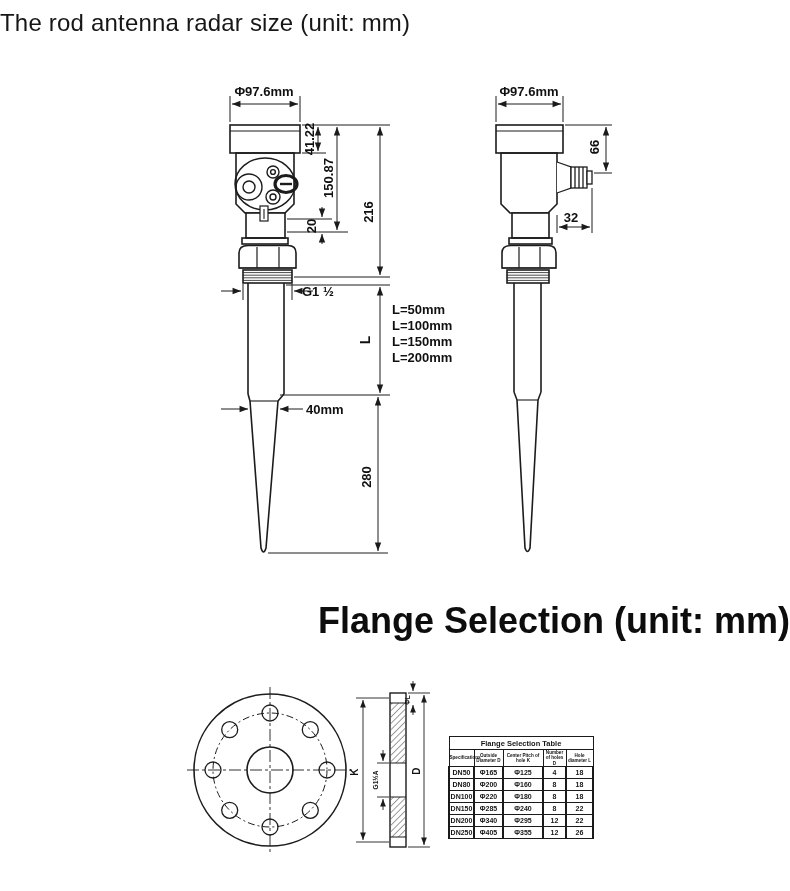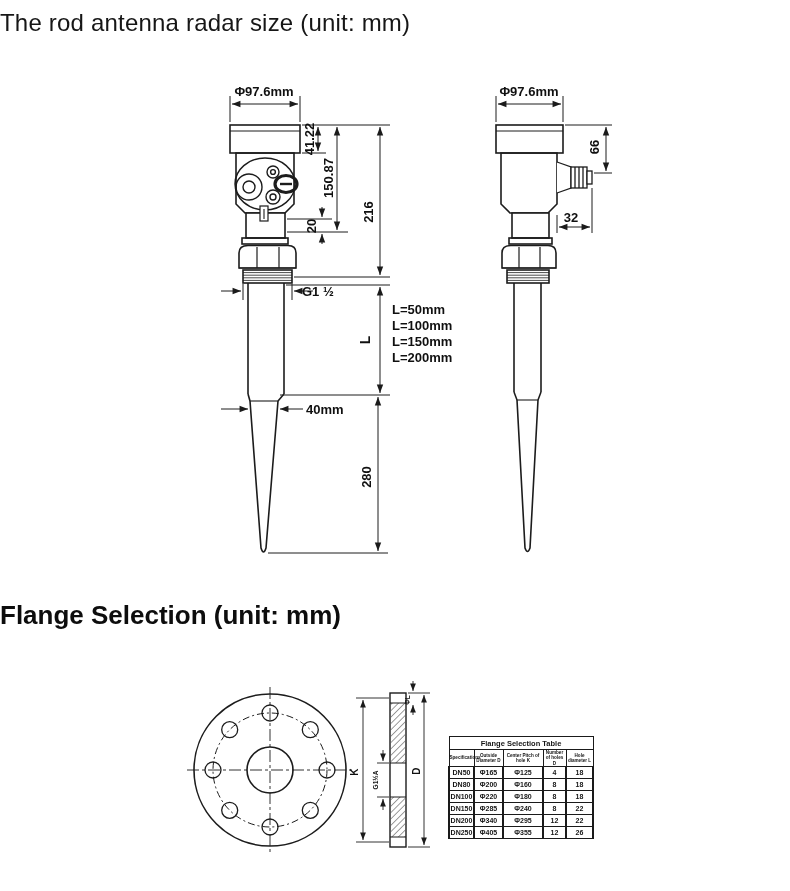--- a/index.html
+++ b/index.html
@@ -1,21 +1,21 @@
 <!DOCTYPE html>
 <html><head>
 <meta charset="utf-8">
 <style>
   html,body{margin:0;padding:0;background:#fff;}
   .page{position:relative;width:790px;height:891px;background:#fff;overflow:hidden;
         font-family:"Liberation Sans",sans-serif;color:#111;}
   .main-title{position:absolute;top:9px;left:0;right:0;text-align:left;
         font-size:24px;font-weight:400;color:#161616;letter-spacing:.2px;}
-  .section-title{position:absolute;top:600px;left:0;right:0;text-align:left;
-        font-size:26px;font-weight:700;color:#0d0d0d;}
+  .section-title{position:absolute;top:600px;left:0;right:0;text-align:right;
+        font-size:36px;font-weight:700;color:#0d0d0d;}
   svg{position:absolute;top:0;left:0;}
   svg text{fill:#101010;font-family:"Liberation Sans",sans-serif;}
   .dim{font-size:13px;font-weight:700;}
   .dim-sm{font-size:10px;font-weight:700;}
   .dim-xs{font-size:6.5px;font-weight:700;}
   .lopt{font-size:13px;font-weight:700;}
   
   .ftable-wrap{position:absolute;left:448px;top:736px;width:136px;}
   table.ftable{border-collapse:collapse;width:144px;table-layout:fixed;
         border:1.6px solid #1a1a1a;background:#fff;}

